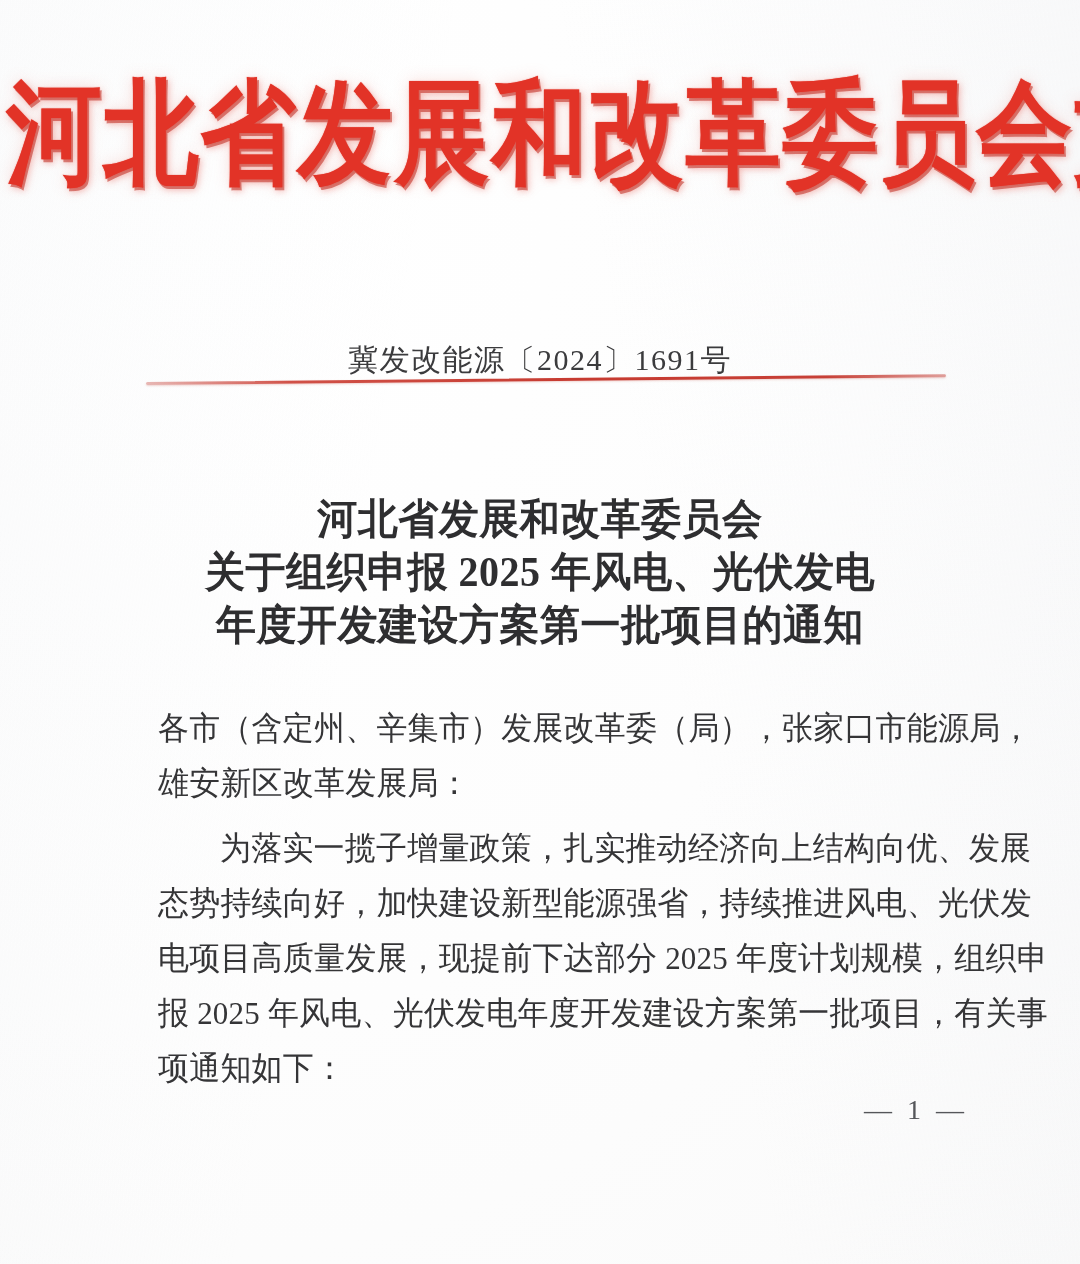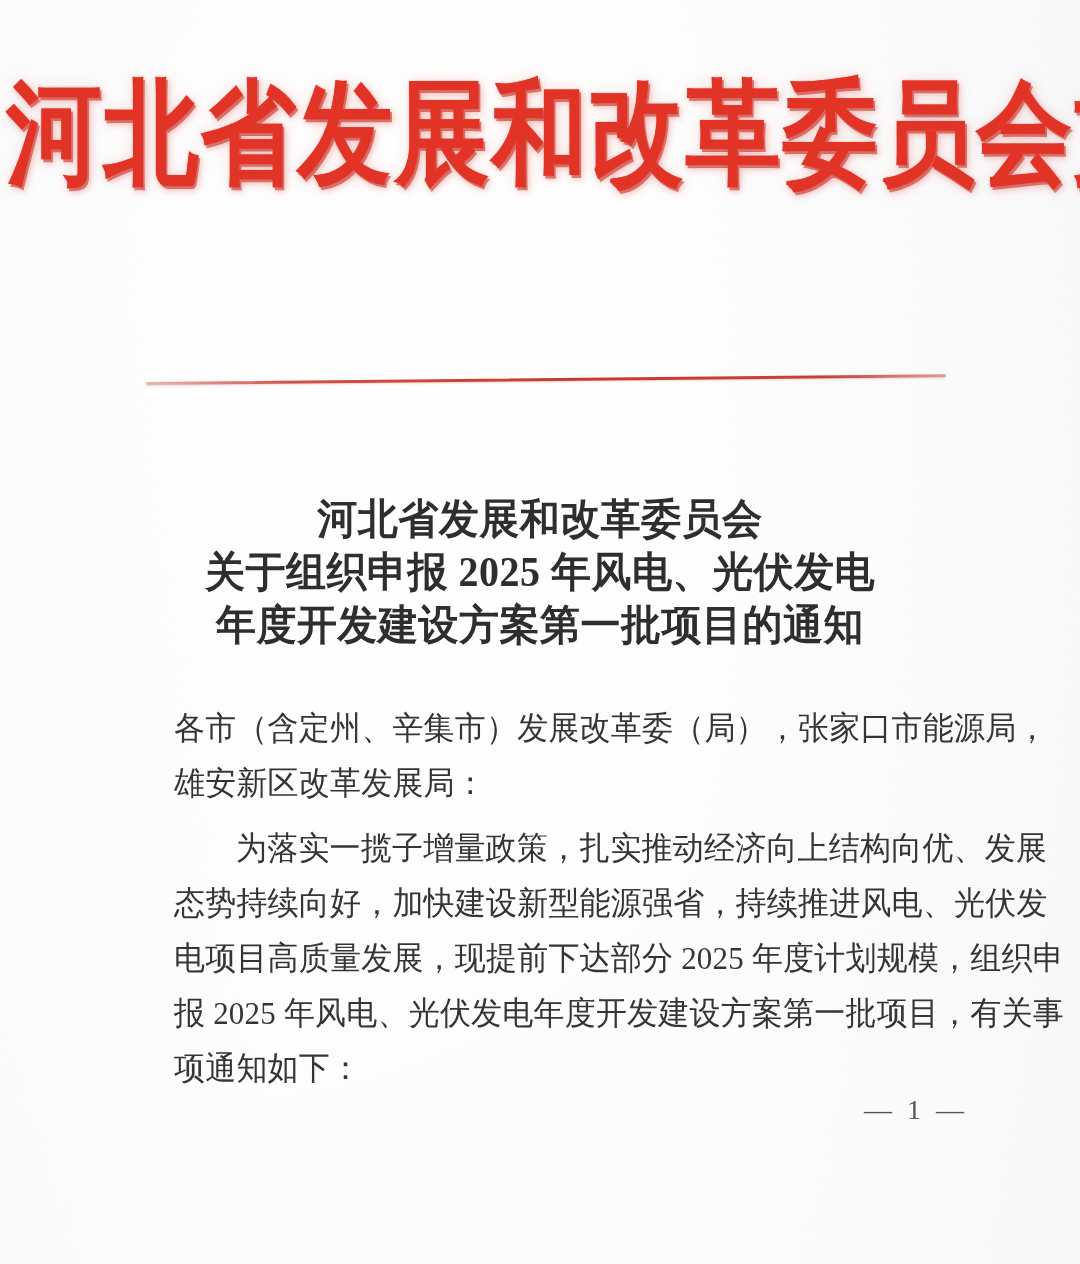--- a/index.html
+++ b/index.html
@@ -109,21 +109,21 @@
     line-height: 53px;
     color: #2e2e30;
     letter-spacing: 0.5px;
     white-space: nowrap;
     transform: scaleY(1.04);
   }
 
   
   .body-block {
     position: absolute;
-    left: 174px;
+    left: 158px;
     top: 700px;
     width: 800px;
   }
 
   .body-line {
     font-family: "Liberation Serif", "DejaVu Serif", serif;
     font-size: 31px;
     line-height: 55px;
     color: #353537;
     letter-spacing: 0.2px;
@@ -156,20 +156,21 @@
 <body>
 
 <div class="page">
 
   <div class="paper-grain"></div>
 
   <div class="masthead">
     <div class="masthead-title">河北省发展和改革委员会文件</div>
   </div>
 
+  <div class="doc-number">冀发改能源〔2024〕1691号</div>
 
   <div class="red-rule"></div>
 
   <div class="title-block">
     <div class="title-line">河北省发展和改革委员会</div>
     <div class="title-line">关于组织申报 2025 年风电、光伏发电</div>
     <div class="title-line">年度开发建设方案第一批项目的通知</div>
   </div>
 
   <div class="body-block">

